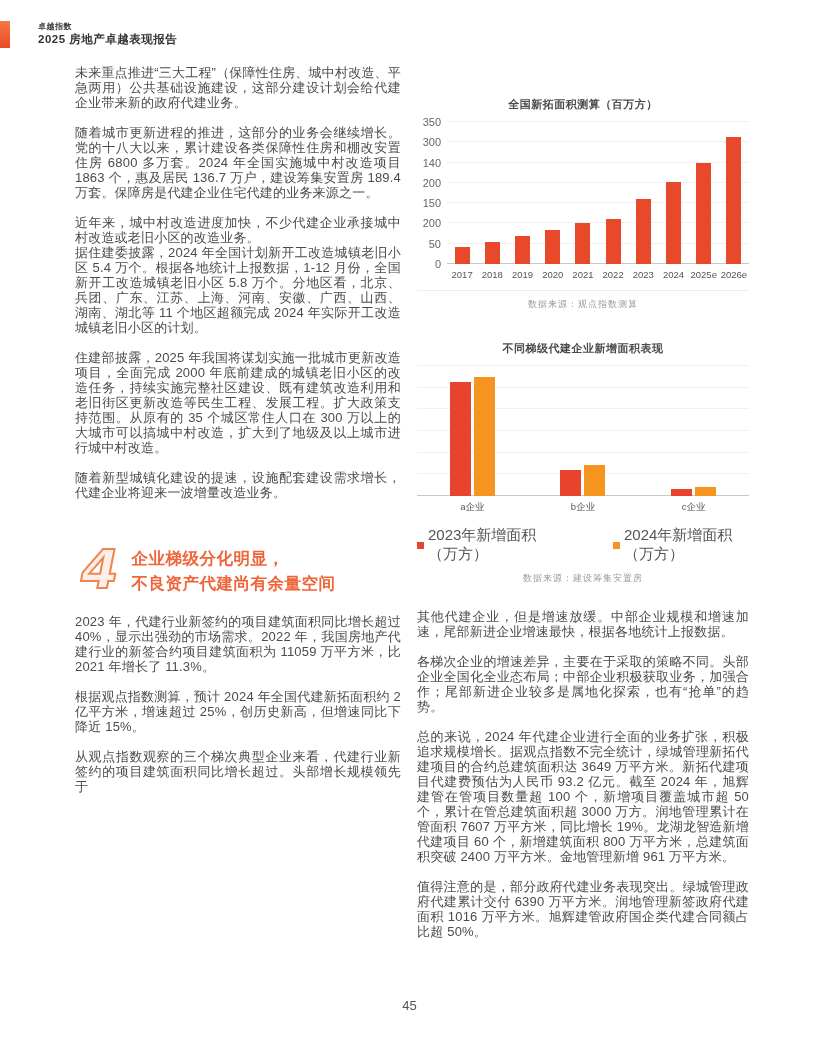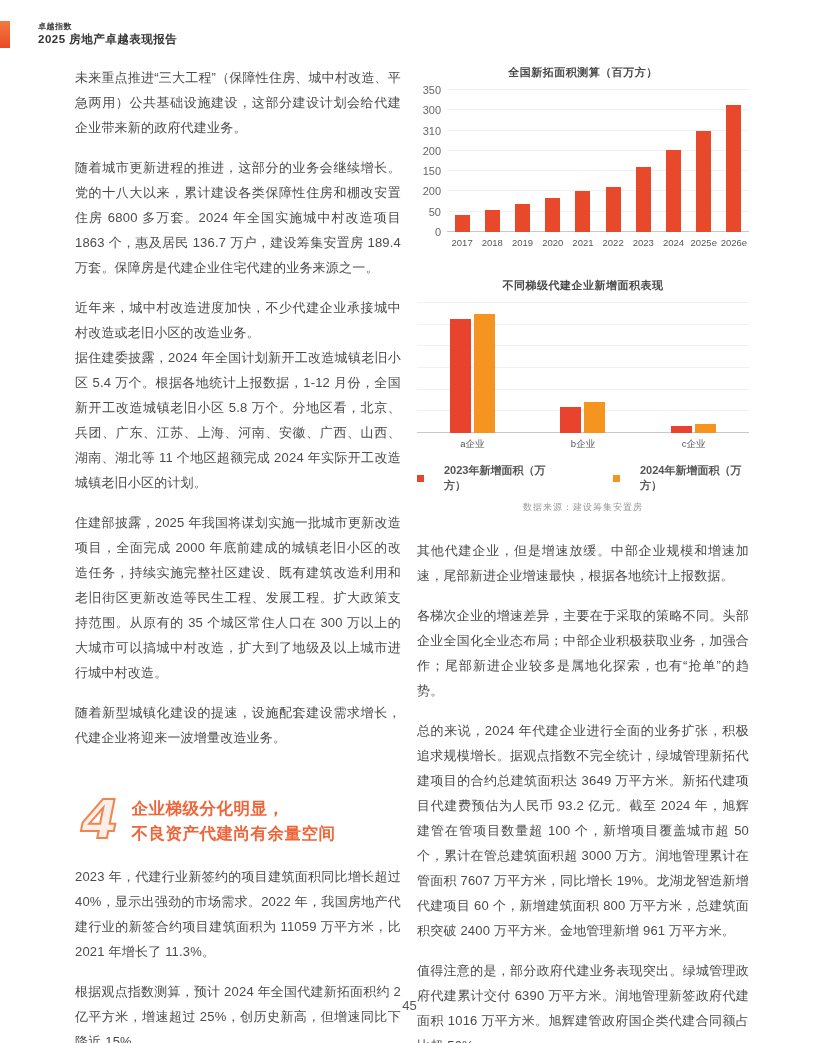--- a/index.html
+++ b/index.html
@@ -8,48 +8,48 @@
   
   .header{position:absolute;top:21px;left:0;display:flex;align-items:stretch;}
   .header-bar{width:10px;height:27px;background:linear-gradient(180deg,#f4793f,#e84b28);}
   .header-text{margin-left:28px;display:flex;flex-direction:column;justify-content:center;}
   .eyebrow{font-size:8px;font-weight:bold;color:#3c3c3c;letter-spacing:.5px;line-height:1.2;}
   .report-title{font-size:11.5px;font-weight:bold;color:#333;letter-spacing:.5px;line-height:1.3;}
   
   .content{position:absolute;top:65px;left:75px;right:70px;display:flex;gap:16px;}
   .col-left{width:326px;flex:none;}
   .col-right{flex:1;min-width:0;}
-  .para{margin:0 0 15px 0;font-size:13px;line-height:25px;text-align:justify;
+  .para{margin:0 0 15px 0;font-size:13px;line-height:15px;text-align:justify;
         letter-spacing:.2px;color:#4b4b4b;white-space:pre-line;}
   
   .section-head{display:flex;align-items:flex-start;gap:13px;margin:44px 0 18px 6px;}
   .sec-num{font-size:54px;line-height:.95;font-weight:bold;font-style:italic;
            color:#fdefe7;-webkit-text-stroke:2px #f0854f;font-family:"DejaVu Sans",sans-serif;}
   .sec-title{font-size:16.5px;font-weight:bold;color:#ef6539;line-height:1.5;letter-spacing:.5px;padding-top:2px;}
   
-  .chart{margin-bottom:26px;}
+  .chart{margin-bottom:26px;margin-top:32px;}
   .chart-title{text-align:center;font-size:11px;font-weight:600;color:#4a4a4a;letter-spacing:.5px;margin-bottom:10px;}
   .plot-wrap{position:relative;}
   .chart-0 .plot-wrap{margin-left:30px;}
   .plot{position:relative;}
   .chart-0 .plot{height:142px;}
   .chart-1 .plot{height:130px;}
   .gridline{position:absolute;left:0;right:0;height:1px;background:#f1f1f1;}
   .gridline.baseline{background:#c8c8c8;}
   .ytick{position:absolute;left:-34px;width:28px;text-align:right;font-size:11px;color:#666;transform:translateY(50%);}
   .bars{position:absolute;left:0;right:0;top:0;bottom:0;display:flex;align-items:flex-end;justify-content:space-around;}
   .group{display:flex;align-items:flex-end;gap:3px;height:100%;}
   .bar{display:block;}
   .chart-0 .bar{width:15px;}
   .chart-1 .bar{width:21px;}
   .xlabels{display:flex;justify-content:space-around;margin-top:5px;}
   .chart-0 .xlabels{margin-left:30px;}
   .xlabel{font-size:9.5px;color:#555;text-align:center;flex:1;}
   .legend{display:flex;justify-content:center;gap:60px;margin-top:12px;}
-  .legend-item{display:flex;align-items:center;gap:20px;font-size:11px;color:#555;font-weight:bold;}
+  .legend-item{display:flex;align-items:center;gap:4px;font-size:15px;color:#555;}
   .swatch{width:7px;height:7px;flex:none;}
   .chart-source{text-align:center;font-size:9px;color:#999;margin-top:8px;letter-spacing:1px;}
   .chart-0 .chart-source{border-top:1px solid #ededed;padding-top:7px;margin-top:10px;}
   .chart-1{margin-top:30px;margin-bottom:24px;}
   
   .footer{position:absolute;left:0;right:0;bottom:30px;text-align:center;font-size:13px;color:#555;}
 </style>
 </head>
 <body>
 
@@ -100,21 +100,21 @@
               <div class="ytick" style="bottom: 0%;">0</div>
               <div class="gridline" style="bottom: 14.2857%;"></div>
               <div class="ytick" style="bottom: 14.2857%;">50</div>
               <div class="gridline" style="bottom: 28.5714%;"></div>
               <div class="ytick" style="bottom: 28.5714%;">200</div>
               <div class="gridline" style="bottom: 42.8571%;"></div>
               <div class="ytick" style="bottom: 42.8571%;">150</div>
               <div class="gridline" style="bottom: 57.1429%;"></div>
               <div class="ytick" style="bottom: 57.1429%;">200</div>
               <div class="gridline" style="bottom: 71.4286%;"></div>
-              <div class="ytick" style="bottom: 71.4286%;">310</div>
+              <div class="ytick" style="bottom: 71.4286%;">140</div>
               <div class="gridline" style="bottom: 85.7143%;"></div>
               <div class="ytick" style="bottom: 85.7143%;">300</div>
               <div class="gridline" style="bottom: 100%;"></div>
               <div class="ytick" style="bottom: 100%;">350</div>
               <div class="bars">
                 <div class="group">
                   <div class="bar" style="height: 12%; background: rgb(232, 73, 43);"></div>
                 </div>
                 <div class="group">
                   <div class="bar" style="height: 15.7143%; background: rgb(232, 73, 43);"></div>
@@ -151,20 +151,21 @@
             <div class="xlabel">2018</div>
             <div class="xlabel">2019</div>
             <div class="xlabel">2020</div>
             <div class="xlabel">2021</div>
             <div class="xlabel">2022</div>
             <div class="xlabel">2023</div>
             <div class="xlabel">2024</div>
             <div class="xlabel">2025e</div>
             <div class="xlabel">2026e</div>
           </div>
+        <div class="chart-source">数据来源：观点指数测算</div>
       </div>
 
       <div class="chart chart-1">
         <div class="chart-title">不同梯级代建企业新增面积表现</div>
         <div class="plot-wrap">
           <div class="plot">
               <div class="gridline baseline" style="bottom: 0%;"></div>
               <div class="gridline" style="bottom: 16.6667%;"></div>
               <div class="gridline" style="bottom: 33.3333%;"></div>
               <div class="gridline" style="bottom: 50%;"></div>

